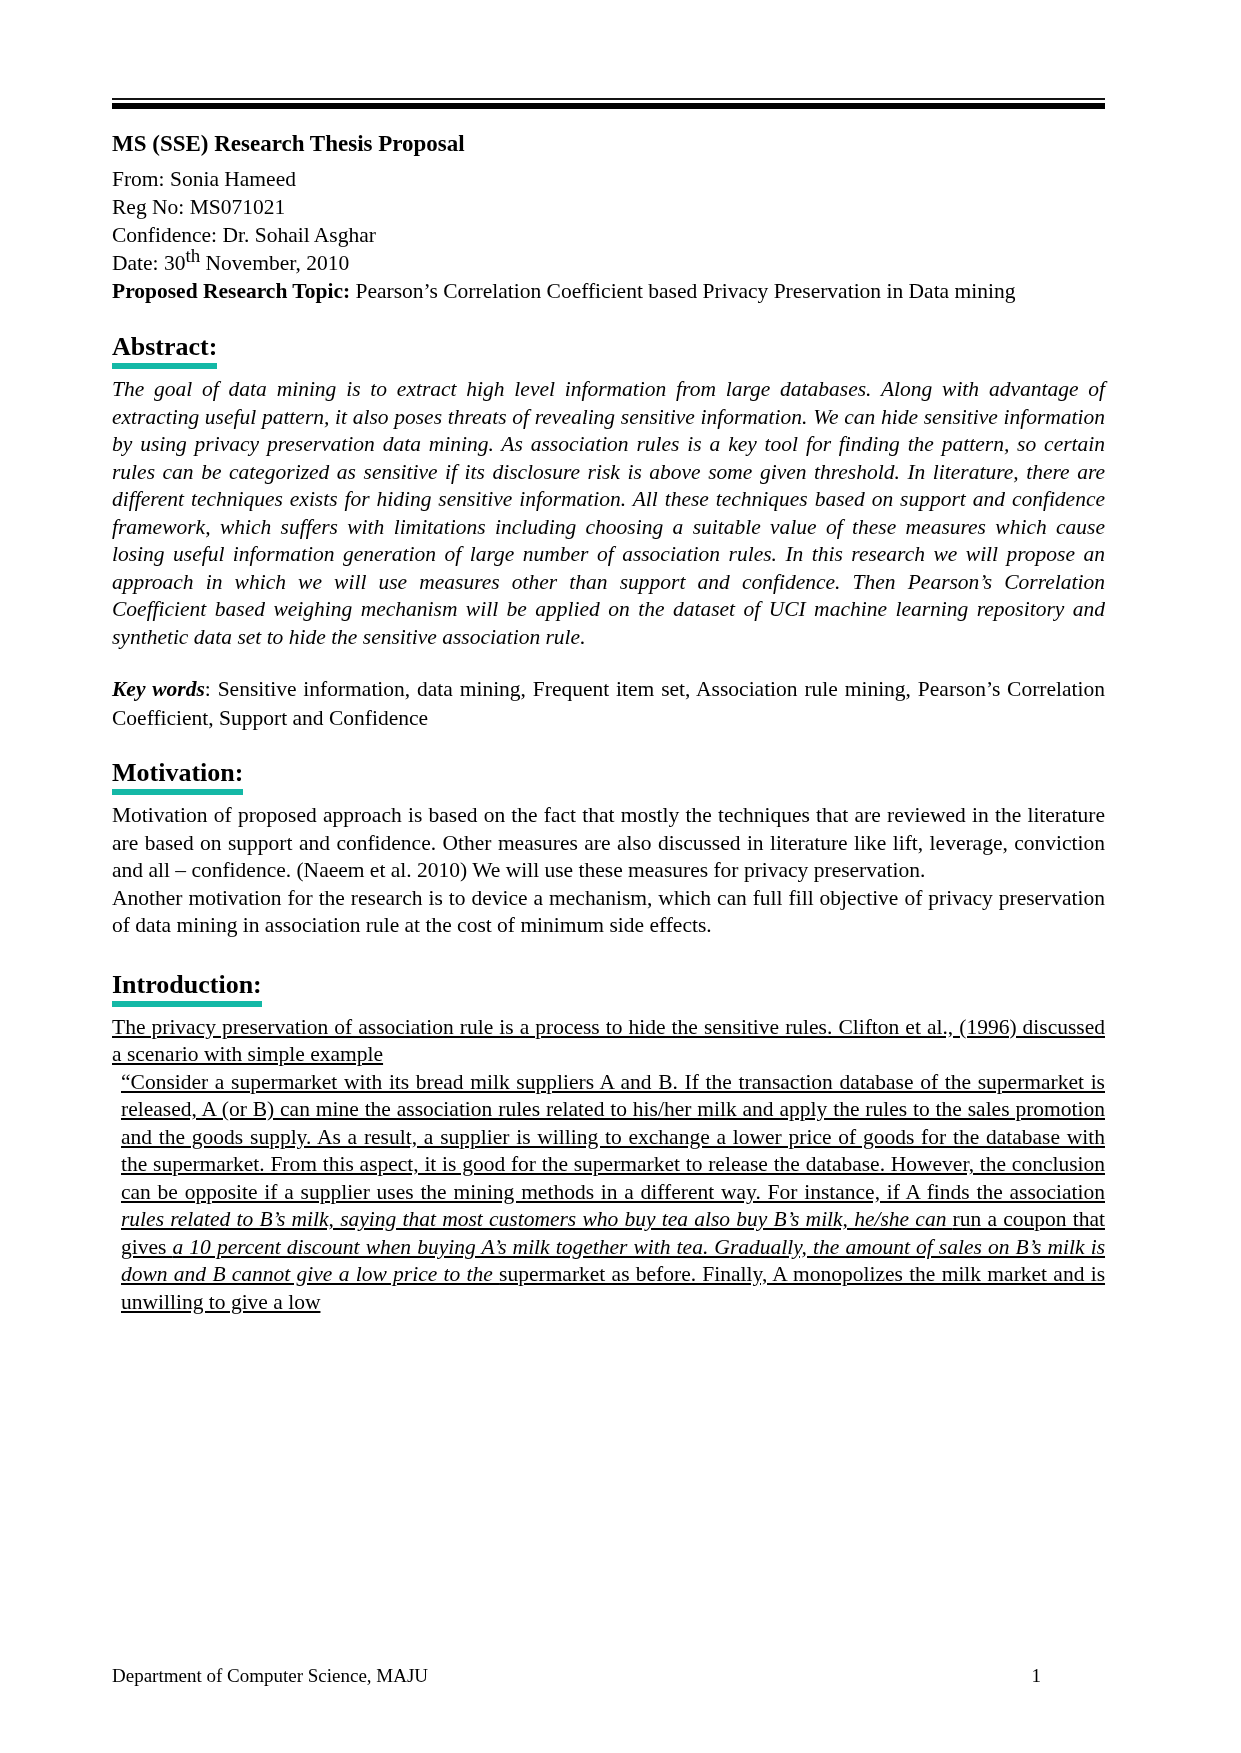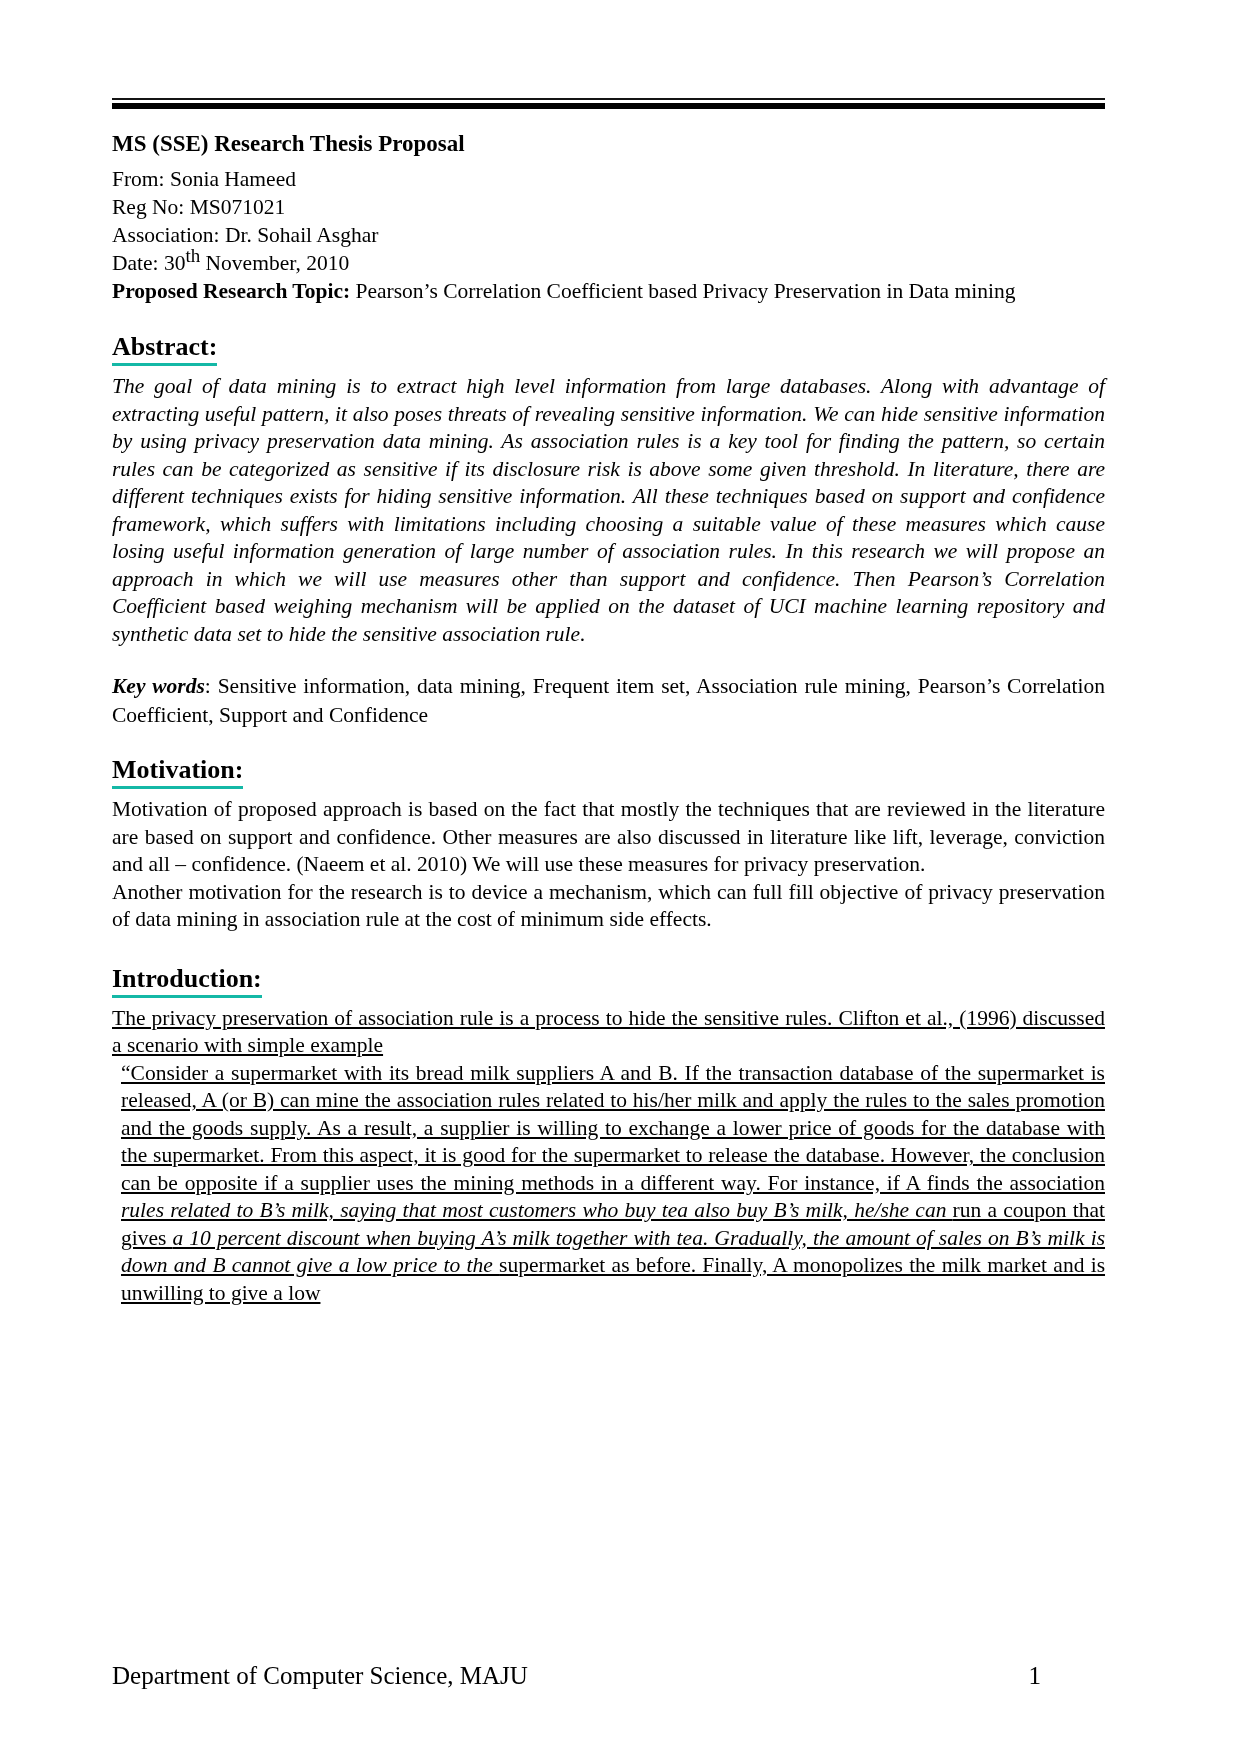--- a/index.html
+++ b/index.html
@@ -42,21 +42,21 @@
 
   .section-abstract     { margin-top: 26px; }
   .section-motivation   { margin-top: 26px; }
   .section-introduction { margin-top: 30px; text-decoration: underline; }
 
   .sec-heading {
     display: inline-block;
     font-size: 26px;
     font-weight: bold;
     line-height: 30px;
-    border-bottom: 3px solid #14b8a6;
+    border-bottom: 6px solid #14b8a6;
     padding-bottom: 1px;
   }
   .body-just {
     font-size: 21.5px;
     line-height: 27.5px;
     text-align: justify;
     margin-top: 7px;
   }
   .abstract-body { font-style: italic; }
 
@@ -72,21 +72,21 @@
   .quote { padding-left: 9px; margin-top: 0; }
   .it { font-style: italic; }
 
   .footer {
     position: absolute;
     left: 112px;
     top: 1662px;
     width: 993px;
     display: flex;
     justify-content: space-between;
-    font-size: 25px;
+    font-size: 19px;
     line-height: 28px;
     gap: 24px;
   }
   .page-num { padding-right: 64px; }
 </style>
 </head>
 <body>
 
 <div class="page">
   <div class="content">
@@ -101,21 +101,21 @@
     <div class="hline">
       <span class="lbl">From:</span>
       <span class="val gap-sm">Sonia Hameed</span>
     </div>
 
     <div class="hline">
       <span class="lbl">Reg No</span><span class="val">: MS071021</span>
     </div>
 
     <div class="hline">
-      <span class="lbl">Association</span><span class="val">: Dr. Sohail Asghar</span>
+      <span class="lbl">Confidence</span><span class="val">: Dr. Sohail Asghar</span>
     </div>
 
     <div class="hline">
       <span class="lbl">Date:</span>
       <span class="val gap-sm"><span>30</span><sup>th</sup><span> November, 2010</span></span>
     </div>
 
     <div class="topic">
       <span class="lbl">Proposed Research Topic:</span>
       <span>Pearson’s Correlation Coefficient based Privacy Preservation in Data mining</span>

